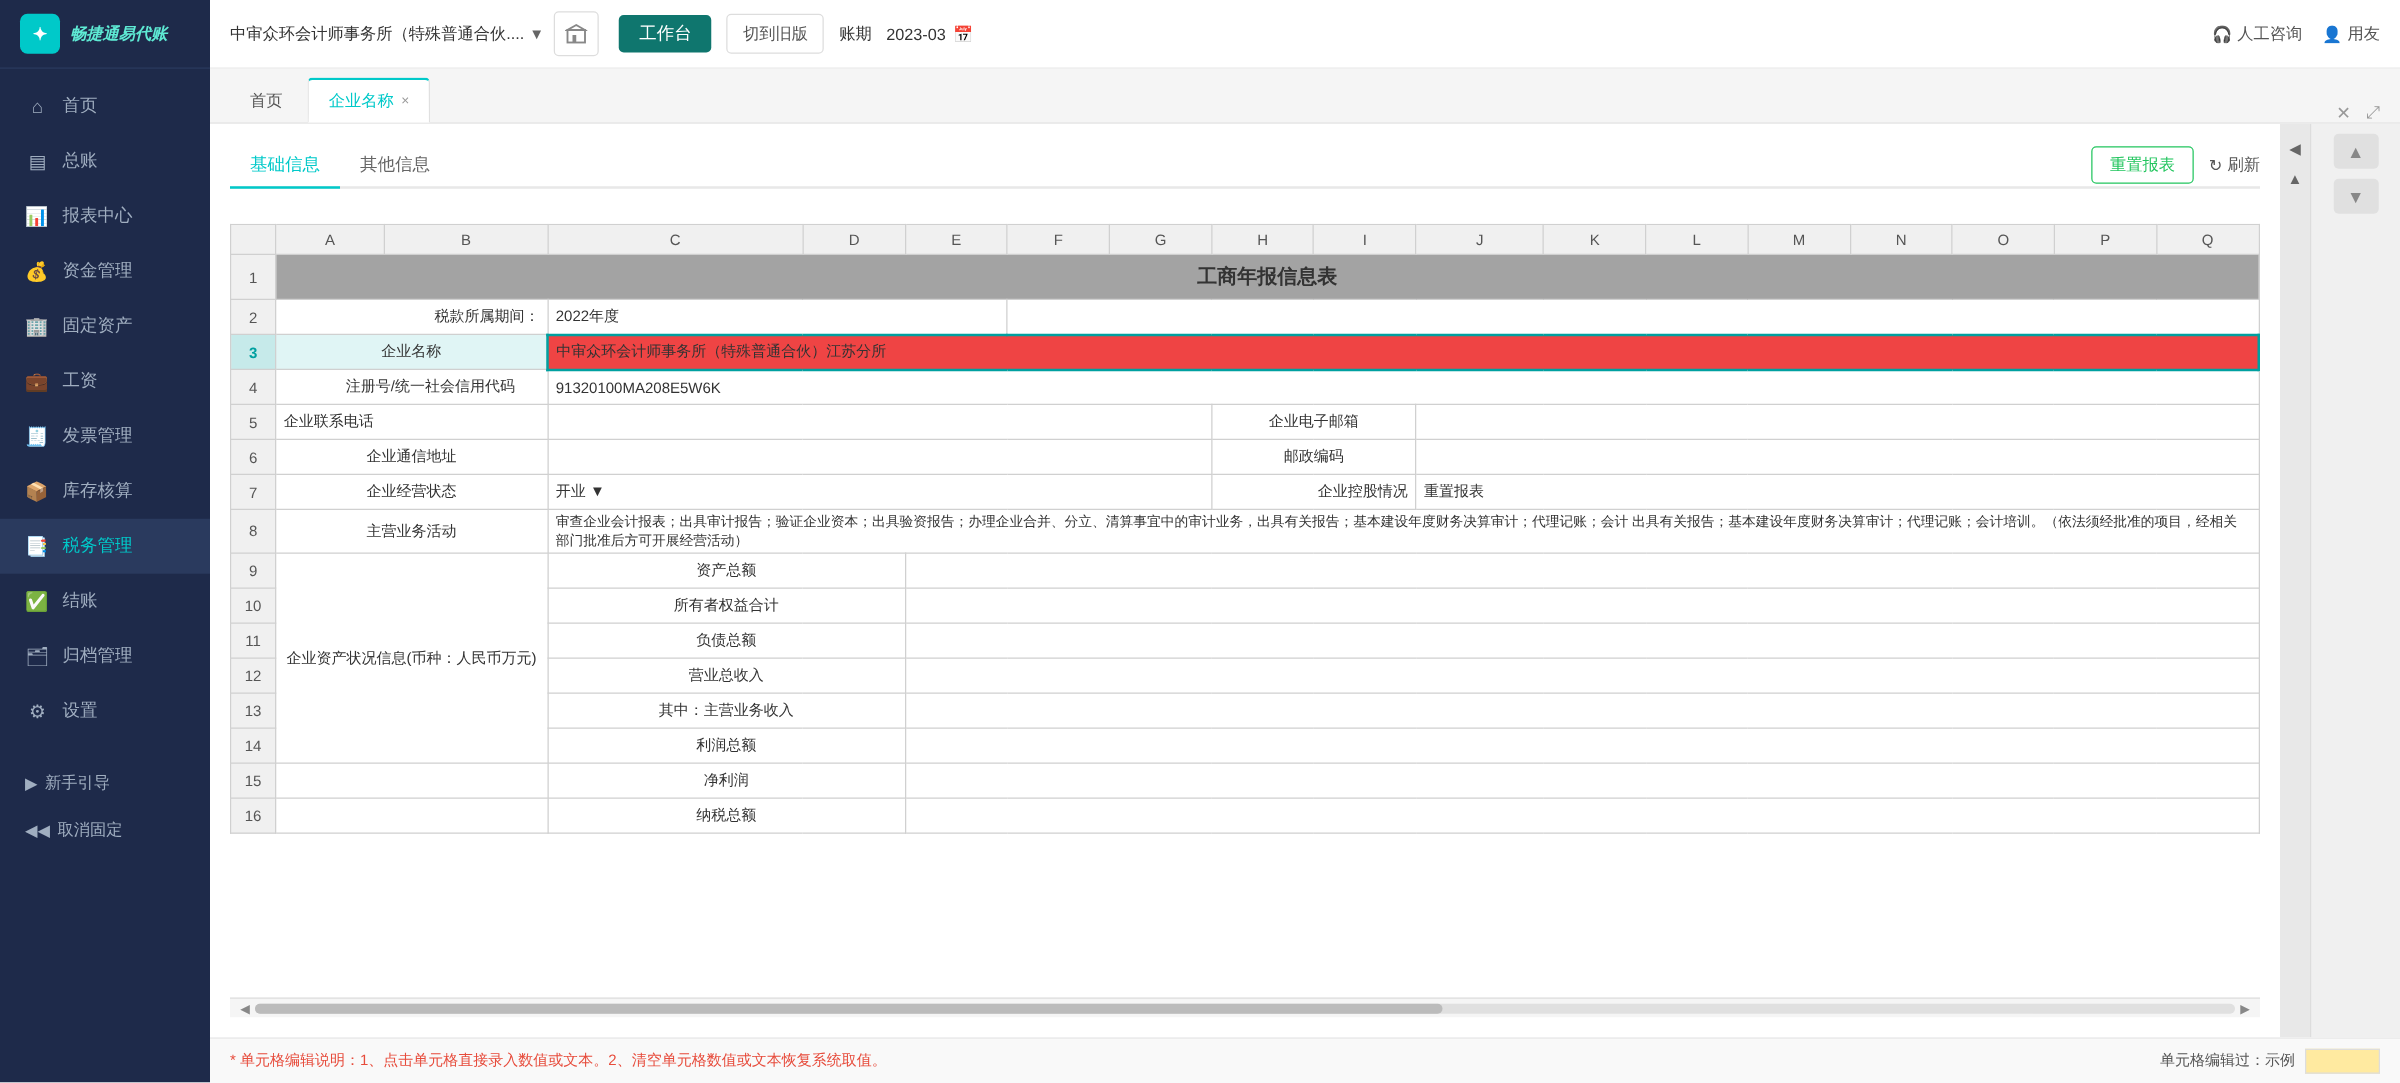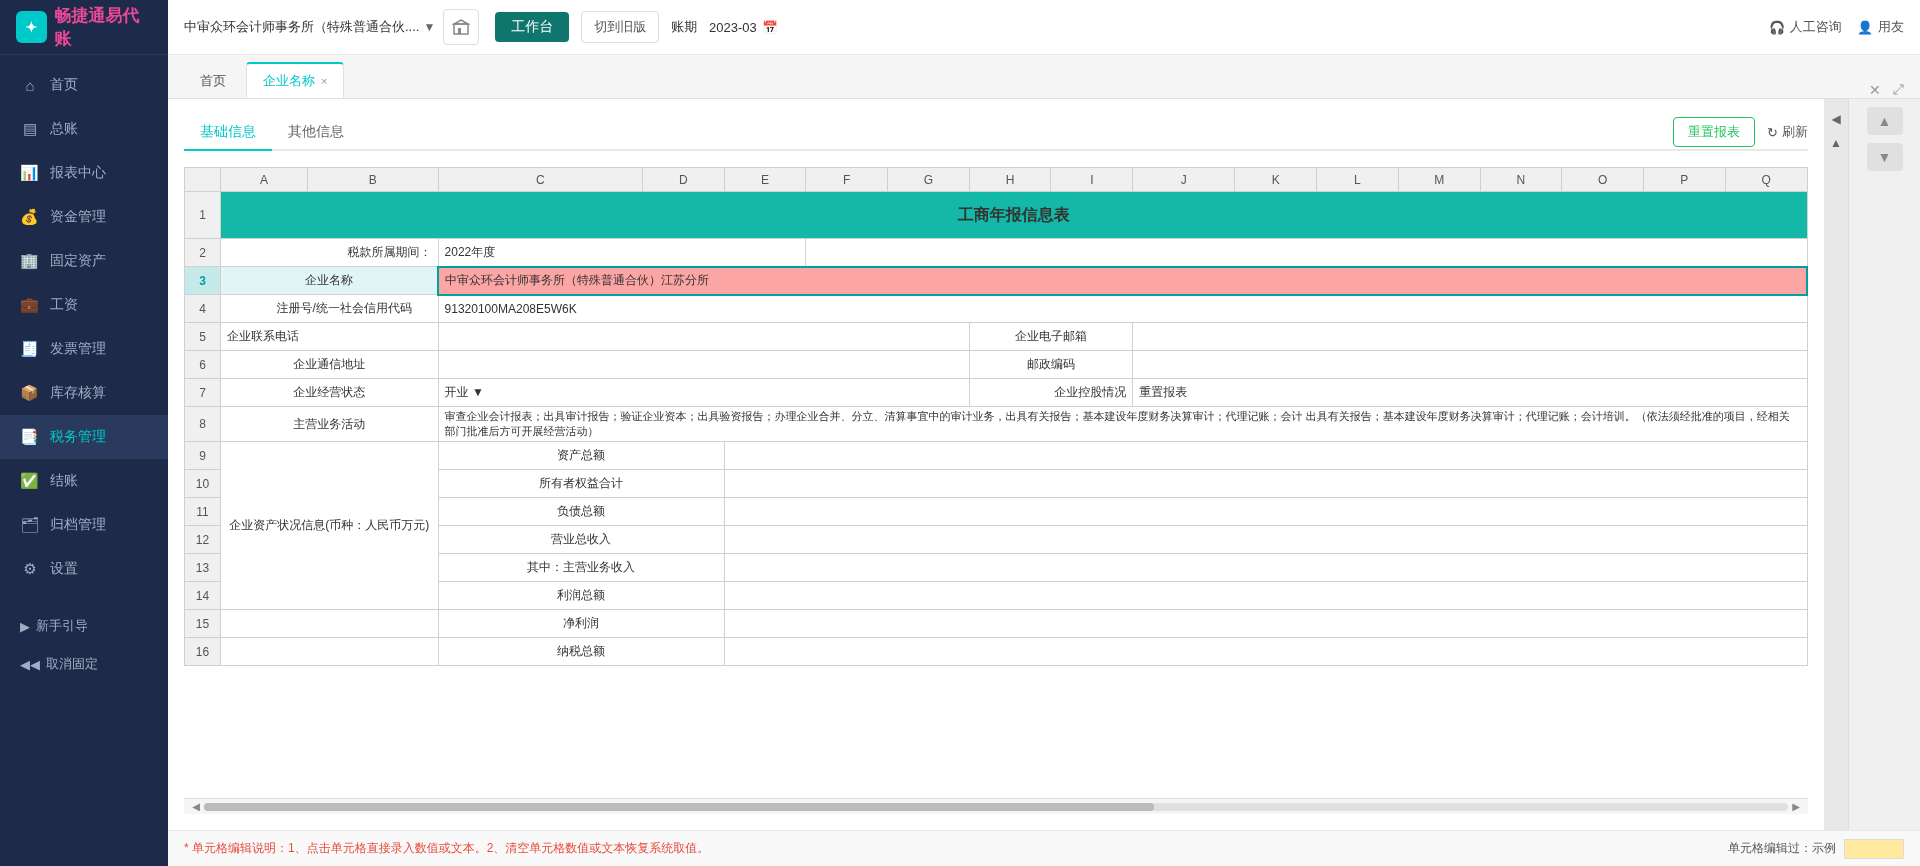--- a/index.html
+++ b/index.html
@@ -1,21 +1,21 @@
 <!DOCTYPE html>
 <html><head>
   <meta charset="utf-8">
   <style>
     * { box-sizing: border-box; margin: 0; padding: 0; }
     body { font-family: 'Microsoft YaHei', sans-serif; font-size: 13px; background: #f0f2f5; color: #333; width: 1920px; height: 866px; overflow: hidden; display: flex; }
 
     
     .sidebar { width: 168px; background: #1e2a4a; display: flex; flex-direction: column; height: 866px; flex-shrink: 0; }
     .sidebar-logo { height: 55px; display: flex; align-items: center; padding: 0 16px; background: #1e2a4a; border-bottom: 1px solid #2a3a5e; }
-    .sidebar-logo-text { color: #ec4899; font-size: 17px; font-weight: bold; }
+    .sidebar-logo-text { color: #5eead4; font-size: 13px; font-weight: bold; font-style: italic; }
     .sidebar-logo-icon { width: 32px; height: 32px; background: #00c9c9; border-radius: 6px; display: flex; align-items: center; justify-content: center; margin-right: 8px; }
     .sidebar-logo-icon span { color: white; font-size: 14px; font-weight: bold; }
     .sidebar-nav { flex: 1; padding-top: 8px; overflow-y: auto; }
     .sidebar-item { display: flex; align-items: center; padding: 12px 20px; color: #a0aec0; cursor: pointer; transition: background 0.2s; }
     .sidebar-item.active { background: #2a3a5e; color: #00c9c9; }
     .sidebar-item-icon { width: 20px; height: 20px; margin-right: 10px; display: flex; align-items: center; justify-content: center; font-size: 15px; }
     .sidebar-item-label { font-size: 14px; }
     .sidebar-collapse { padding: 10px 20px; color: #a0aec0; display: flex; align-items: center; cursor: pointer; font-size: 13px; }
 
     
@@ -40,21 +40,21 @@
     .tab-item { display: flex; align-items: center; padding: 8px 16px; cursor: pointer; border-radius: 4px 4px 0 0; font-size: 13px; color: #666; background: transparent; margin-right: 4px; }
     .tab-item.active { background: #fff; color: #00c9c9; border-top: 2px solid #00c9c9; border-left: 1px solid #e0e0e0; border-right: 1px solid #e0e0e0; font-weight: 500; }
     .tab-item.home { color: #555; }
     .tab-close { margin-left: 6px; color: #999; font-size: 11px; cursor: pointer; }
 
     
     .content { flex: 1; display: flex; background: #fff; overflow: hidden; }
     .content-main { flex: 1; display: flex; flex-direction: column; padding: 16px; overflow: hidden; }
 
     
-    .subtabs { display: flex; align-items: center; border-bottom: 2px solid #e8e8e8; margin-bottom: 16px; justify-content: space-between; }
+    .subtabs { display: flex; align-items: center; border-bottom: 2px solid #e8e8e8; margin-bottom: 28px; justify-content: space-between; }
     .subtab-left { display: flex; }
     .subtab-item { padding: 8px 16px; cursor: pointer; font-size: 14px; color: #666; border-bottom: 2px solid transparent; margin-bottom: -2px; }
     .subtab-item.active { color: #00c9c9; border-bottom-color: #00c9c9; font-weight: 500; }
     .subtab-right { display: flex; align-items: center; gap: 12px; }
     .btn-reset { border: 1px solid #22c55e; color: #22c55e; background: #fff; padding: 5px 14px; border-radius: 4px; cursor: pointer; font-size: 13px; }
     .btn-refresh { display: flex; align-items: center; color: #555; cursor: pointer; font-size: 13px; gap: 4px; background: none; border: none; }
 
     
     .spreadsheet-container { flex: 1; overflow: hidden; display: flex; flex-direction: column; }
     .spreadsheet-wrapper { flex: 1; overflow: auto; position: relative; }
@@ -249,34 +249,34 @@
                 <th class="col-header" style="min-width:80px;">N</th>
                 <th class="col-header" style="min-width:80px;">O</th>
                 <th class="col-header" style="min-width:80px;">P</th>
                 <th class="col-header" style="min-width:80px;">Q</th>
               </tr>
             </thead>
             <tbody>
 
               <tr class="data-row">
                 <td class="row-header">1</td>
-                <td colspan="17" style="text-align:center;font-size:16px;font-weight:bold;color:#333;height:47px;background:#14b8a6;">工商年报信息表</td>
+                <td colspan="17" style="text-align:center;font-size:16px;font-weight:bold;color:#333;height:36px;background:#a3a3a3;">工商年报信息表</td>
               </tr>
 
               <tr class="data-row">
                 <td class="row-header">2</td>
                 <td colspan="2" style="text-align:right;color:#333;">税款所属期间：</td>
                 <td colspan="3">2022年度</td>
                 <td colspan="12"></td>
               </tr>
 
               <tr class="data-row" style="background:#e0f5f5;">
                 <td class="row-header" style="background:#c6eaea;color:#00a0a0;font-weight:bold;">3</td>
                 <td colspan="2" style="text-align:center;color:#333;background:#e0f5f5;">企业名称</td>
-                <td colspan="15" style="background:#fca5a5;border:2px solid #00a0a0;">中审众环会计师事务所（特殊普通合伙）江苏分所</td>
+                <td colspan="15" style="background:#ef4444;border:2px solid #00a0a0;">中审众环会计师事务所（特殊普通合伙）江苏分所</td>
               </tr>
 
               <tr class="data-row">
                 <td class="row-header">4</td>
                 <td colspan="2" style="text-align:center;padding-left:36px;">注册号/统一社会信用代码</td>
                 <td colspan="15">91320100MA208E5W6K</td>
               </tr>
 
               <tr class="data-row">
                 <td class="row-header">5</td>

